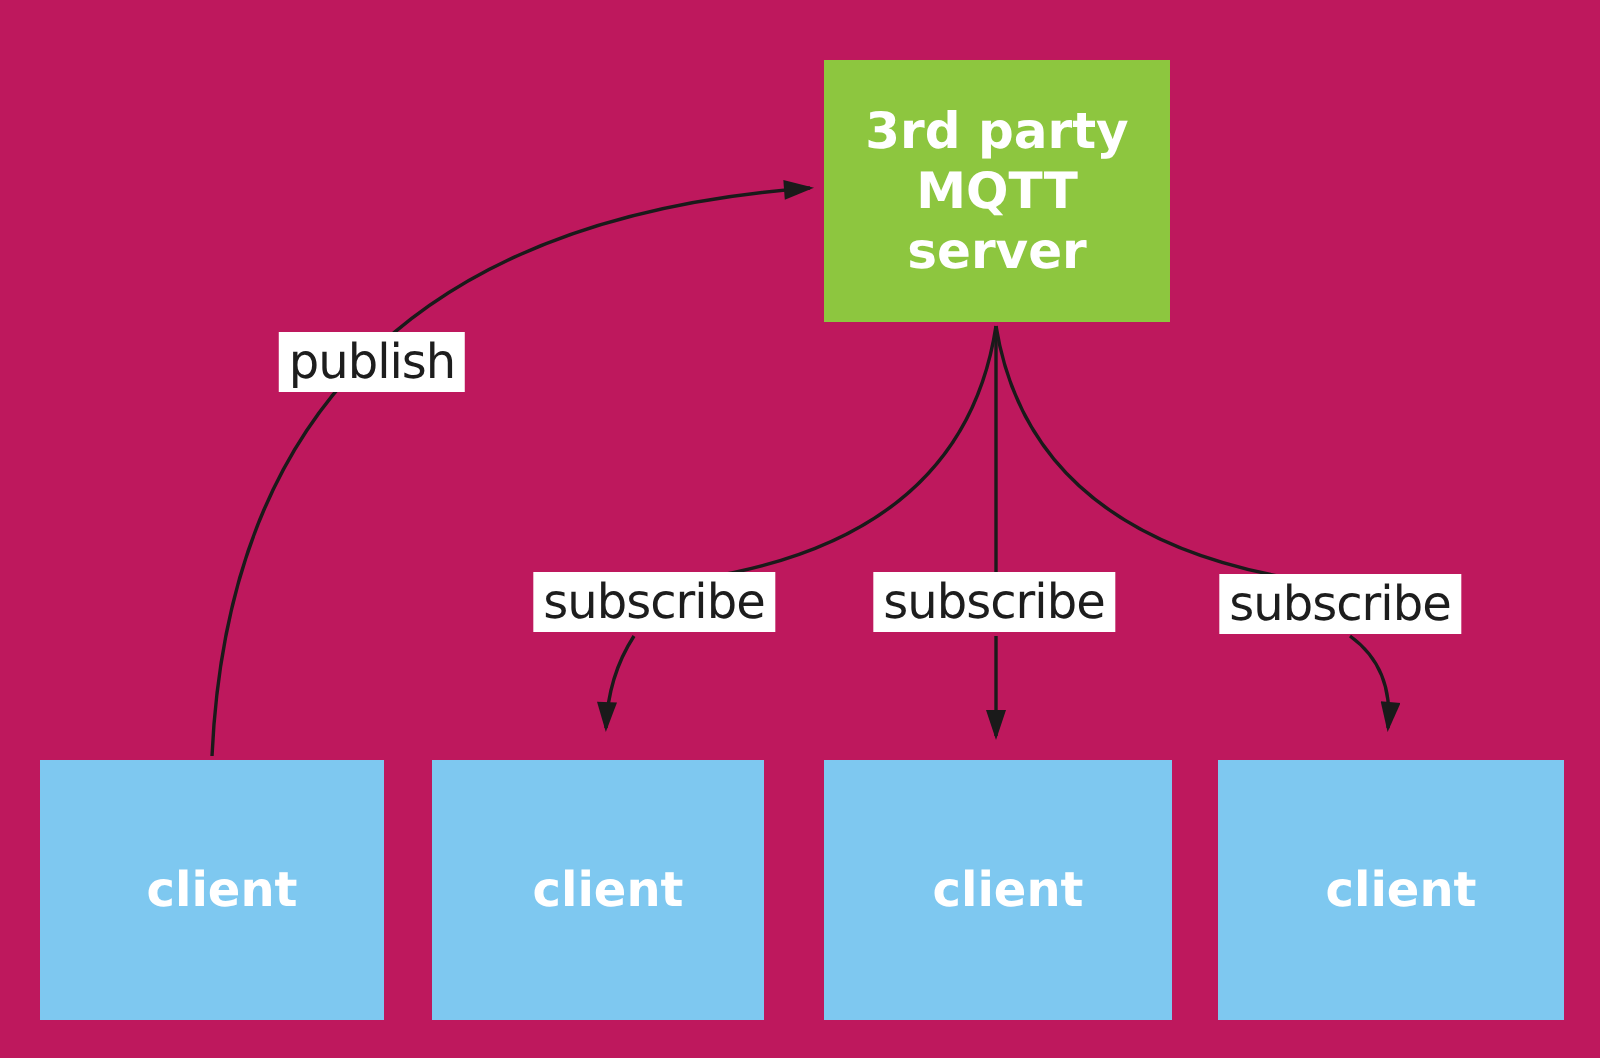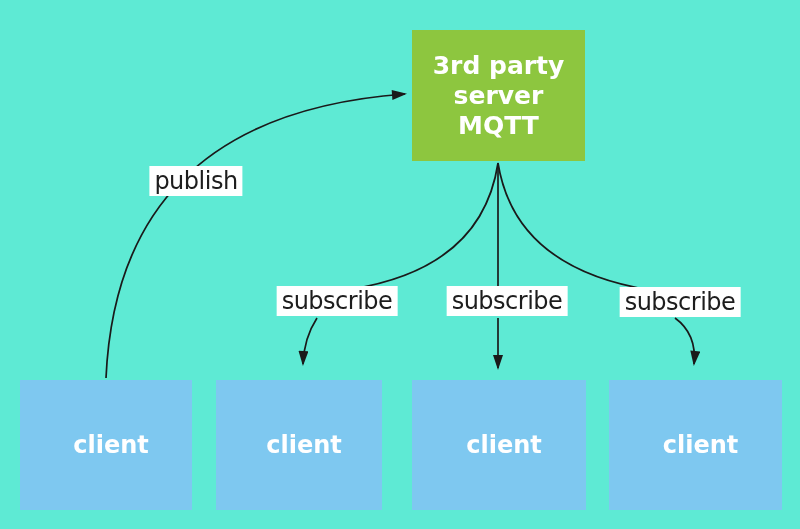--- a/index.html
+++ b/index.html
@@ -4,21 +4,21 @@
 <style>
   * { margin: 0; padding: 0; box-sizing: border-box; }
   html, body { background: #ffffff; }
   body {
     font-family: "DejaVu Sans", "Liberation Sans", sans-serif;
     width: 800px; height: 529px; overflow: hidden;
   }
   .canvas {
     position: relative;
     width: 800px; height: 529px;
-    background: #5eead4;
+    background: #be185d;
   }
   .connector-layer {
     position: absolute; left: 0; top: 0;
     width: 800px; height: 529px;
     pointer-events: none;
   }
   .edge-path { fill: none; stroke: var(--ink); stroke-width: 1.7px; }
   .arrow-head { fill: var(--ink); stroke: none; }
   .node {
     position: absolute;
@@ -44,21 +44,20 @@
   .client-4 { left: 609px; width: 173px; }
   .edge-label {
     position: absolute;
     transform: translate(-50%, -50%);
     background: #ffffff;
     color: var(--label);
     font-size: 24px;
     letter-spacing: -0.5px;
     padding: 1px 5px;
     white-space: nowrap;
-    margin-left: 10px;
   }
   .label-publish    { left: 186px; top: 181px; }
   .label-subscribe1 { left: 327px; top: 301px; }
   .label-subscribe2 { left: 497px; top: 301px; }
   .label-subscribe3 { left: 670px; top: 302px; }
 </style>
 </head>
 <body>
 
 <div class="canvas">
@@ -77,22 +76,22 @@
     <path class="edge-path" d="M 498 163 Q 515 268 650 290"></path>
 
     <path class="edge-path" d="M 317 318 Q 304 338 303 364" marker-end="url(#arrowhead)"></path>
     <path class="edge-path" d="M 498 318 L 498 368" marker-end="url(#arrowhead)"></path>
     <path class="edge-path" d="M 675 318 Q 697 334 694 364" marker-end="url(#arrowhead)"></path>
   </svg>
 
   <div class="node server-node">
     <div>
       <div>3rd party</div>
+      <div>MQTT</div>
       <div>server</div>
-      <div>MQTT</div>
     </div>
   </div>
 
   <div class="node client-node client-1">
     <span>client</span>
   </div>
   <div class="node client-node client-2">
     <span>client</span>
   </div>
   <div class="node client-node client-3">

